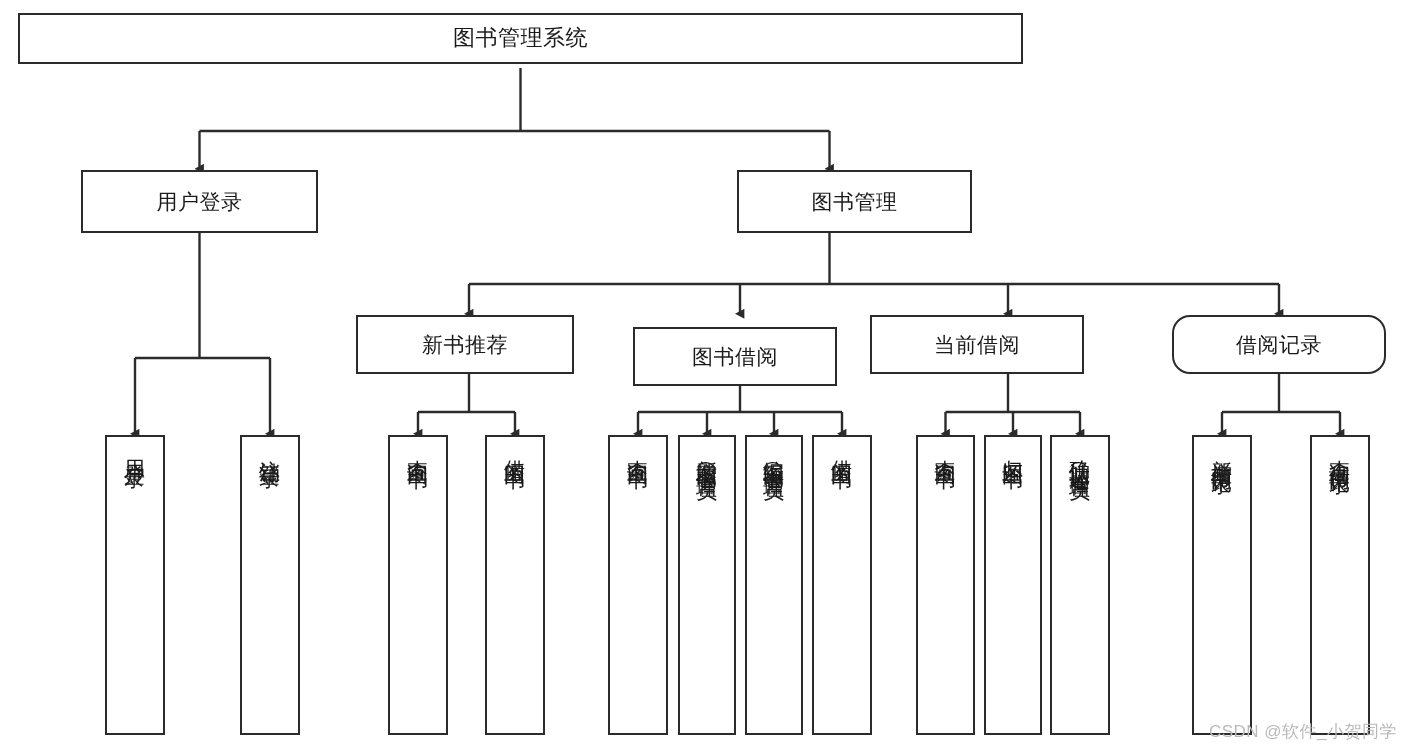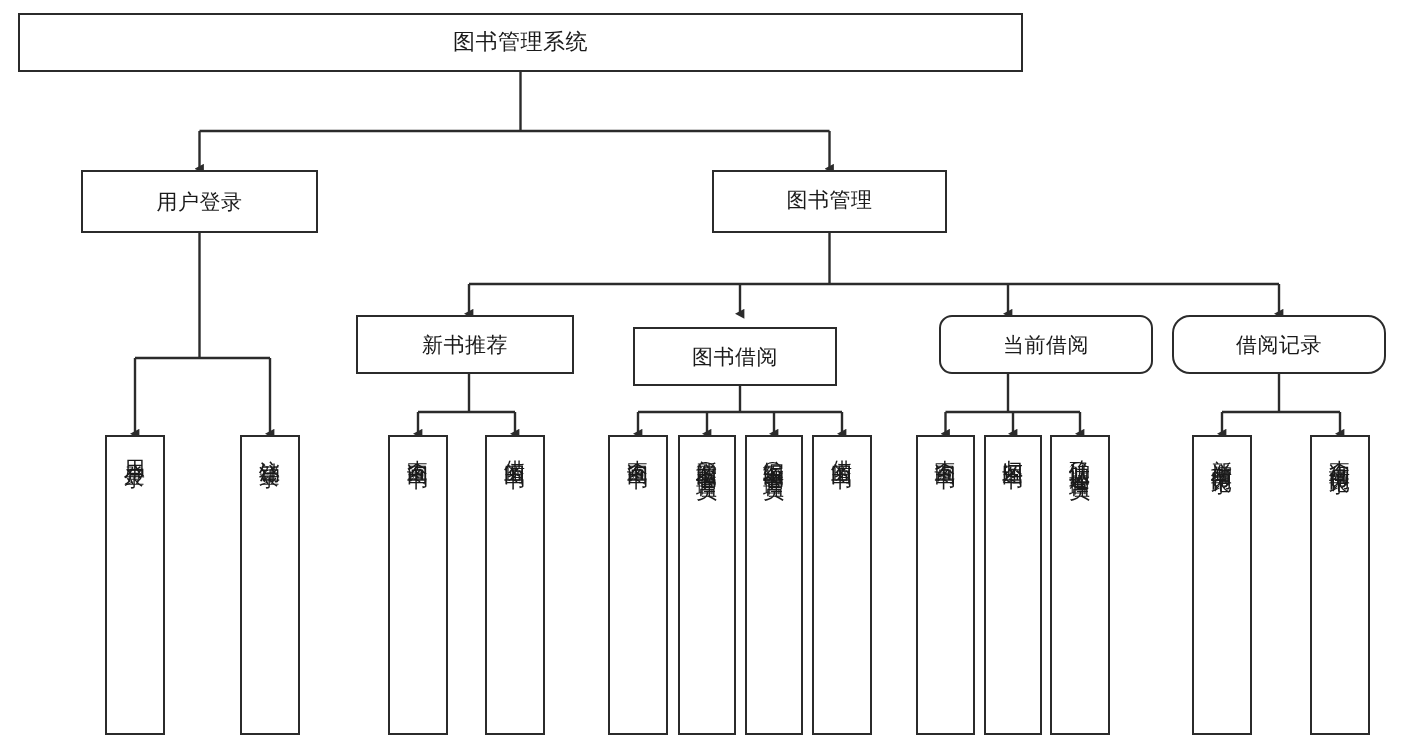--- a/index.html
+++ b/index.html
@@ -112,36 +112,36 @@
         <path d="M1013,412 L1013,434" marker-end="url(#arrow)"></path>
         <path d="M1080,412 L1080,434" marker-end="url(#arrow)"></path>
         <path d="M1279,374 L1279,412"></path>
         <path d="M1222,412 L1340,412"></path>
         <path d="M1222,412 L1222,434" marker-end="url(#arrow)"></path>
         <path d="M1340,412 L1340,434" marker-end="url(#arrow)"></path>
       </g>
   </svg>
 
   <div id="nodes-layer">
-      <div class="node horiz root" style="left: 18px; top: 13px; width: 1005px; height: 59px;">
+      <div class="node horiz root" style="left: 18px; top: 13px; width: 1005px; height: 51px;">
         <span class="label">图书管理系统</span>
       </div>
       <div class="node horiz" style="left: 81px; top: 170px; width: 237px; height: 63px;">
         <span class="label">用户登录</span>
       </div>
-      <div class="node horiz" style="left: 712px; top: 170px; width: 235px; height: 63px; font-family: Liberation Mono, monospace;">
+      <div class="node horiz" style="left: 737px; top: 170px; width: 235px; height: 63px;">
         <span class="label">图书管理</span>
       </div>
       <div class="node horiz" style="left: 356px; top: 315px; width: 218px; height: 59px;">
         <span class="label">新书推荐</span>
       </div>
       <div class="node horiz" style="left: 633px; top: 327px; width: 204px; height: 59px;">
         <span class="label">图书借阅</span>
       </div>
-      <div class="node horiz" style="left: 939px; top: 315px; width: 214px; height: 59px; border-radius: 13px;">
+      <div class="node horiz" style="left: 870px; top: 315px; width: 214px; height: 59px;">
         <span class="label">当前借阅</span>
       </div>
       <div class="node horiz" style="left: 1172px; top: 315px; width: 214px; height: 59px; border-radius: 18px;">
         <span class="label">借阅记录</span>
       </div>
       <div class="node vert" style="left: 105px; top: 435px; width: 60px; height: 300px;">
         <span class="label">用户登录</span>
       </div>
       <div class="node vert" style="left: 240px; top: 435px; width: 60px; height: 300px;">
         <span class="label">注销登录</span>
@@ -174,13 +174,14 @@
         <span class="label">确认归还（管理员）</span>
       </div>
       <div class="node vert" style="left: 1192px; top: 435px; width: 60px; height: 300px;">
         <span class="label">新增借阅记录</span>
       </div>
       <div class="node vert" style="left: 1310px; top: 435px; width: 60px; height: 300px;">
         <span class="label">查询借阅记录</span>
       </div>
     </div>
 
+  <div id="watermark">CSDN @软件_小贺同学</div>
 </div>
 
 </body></html>

